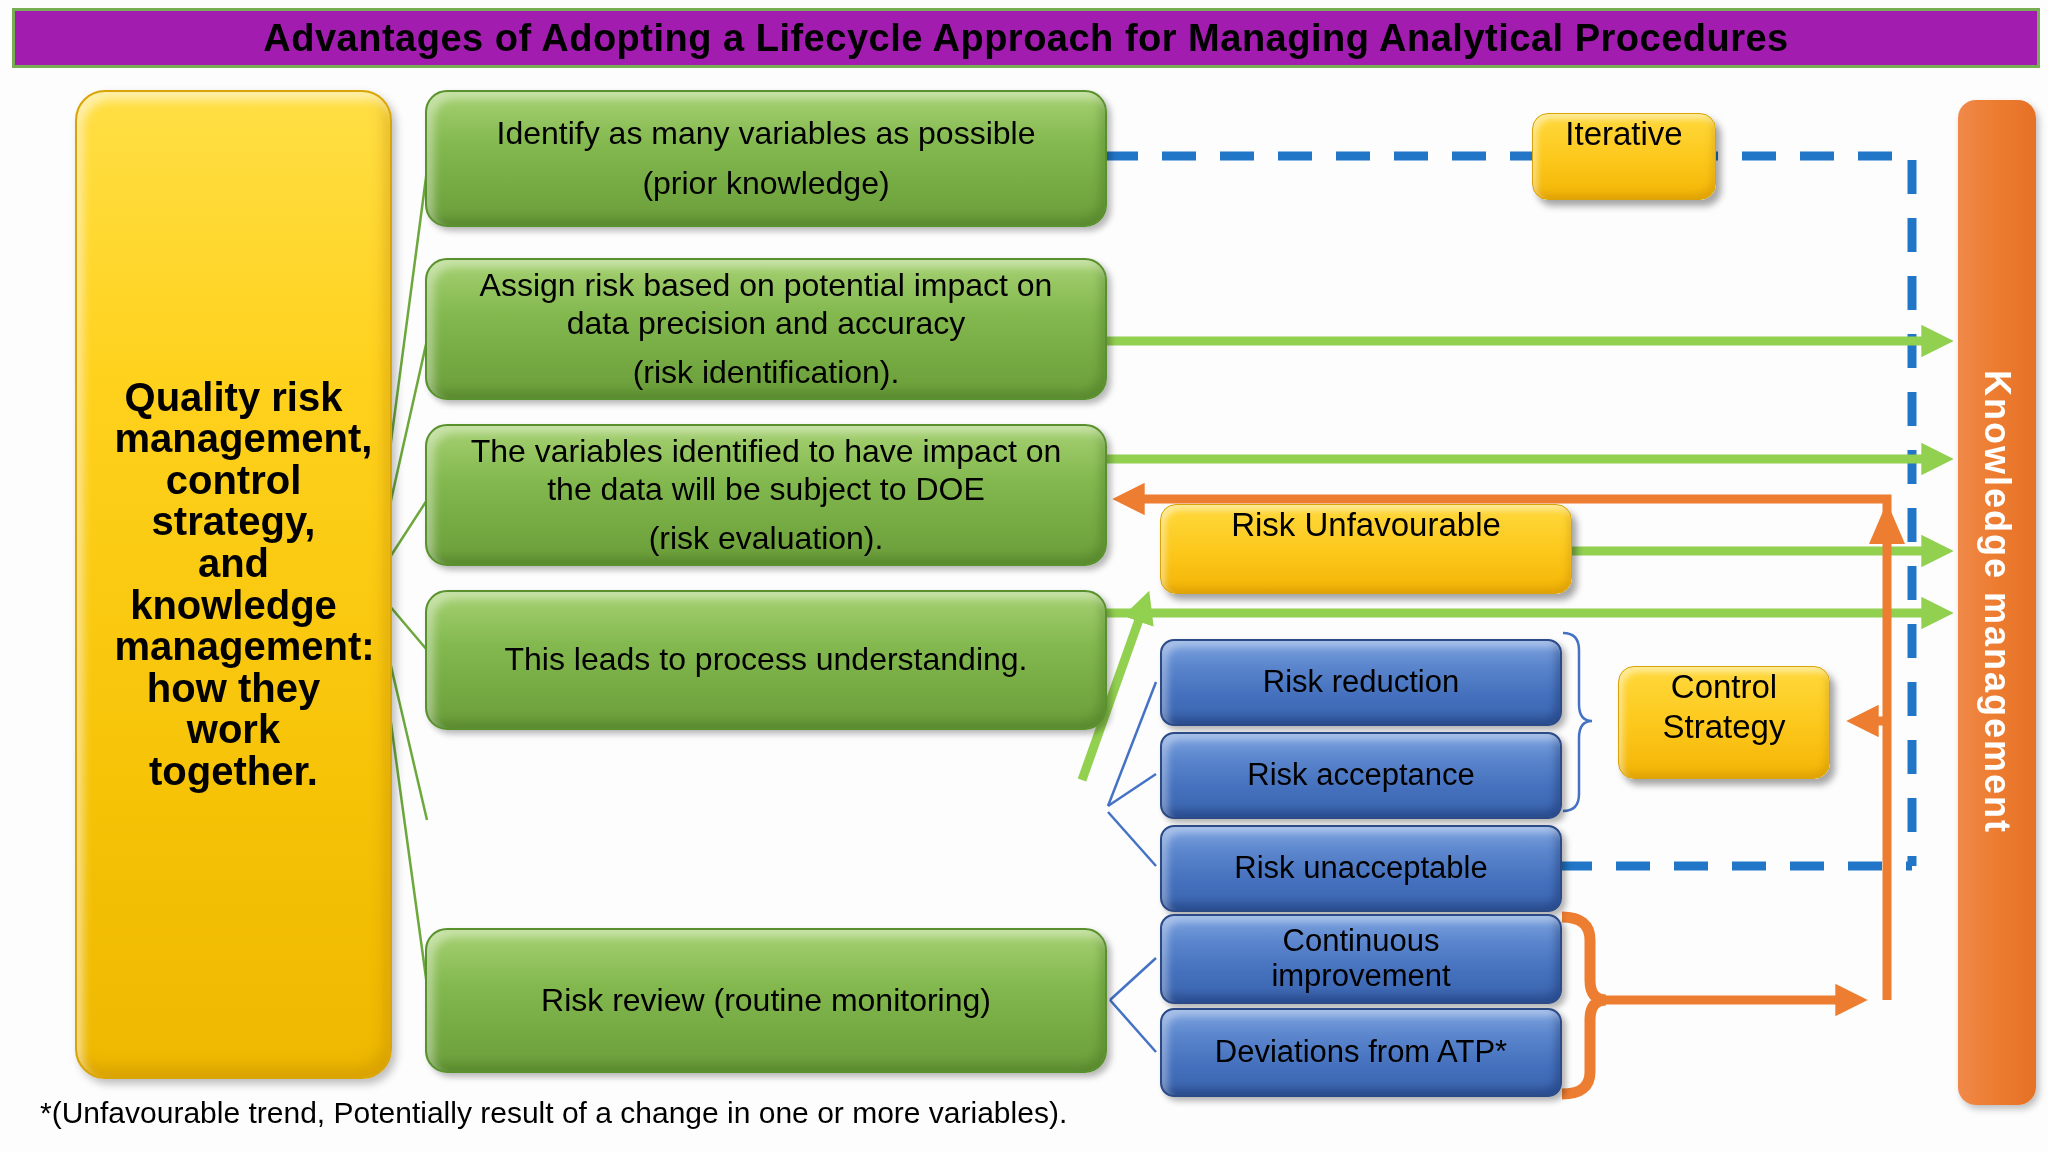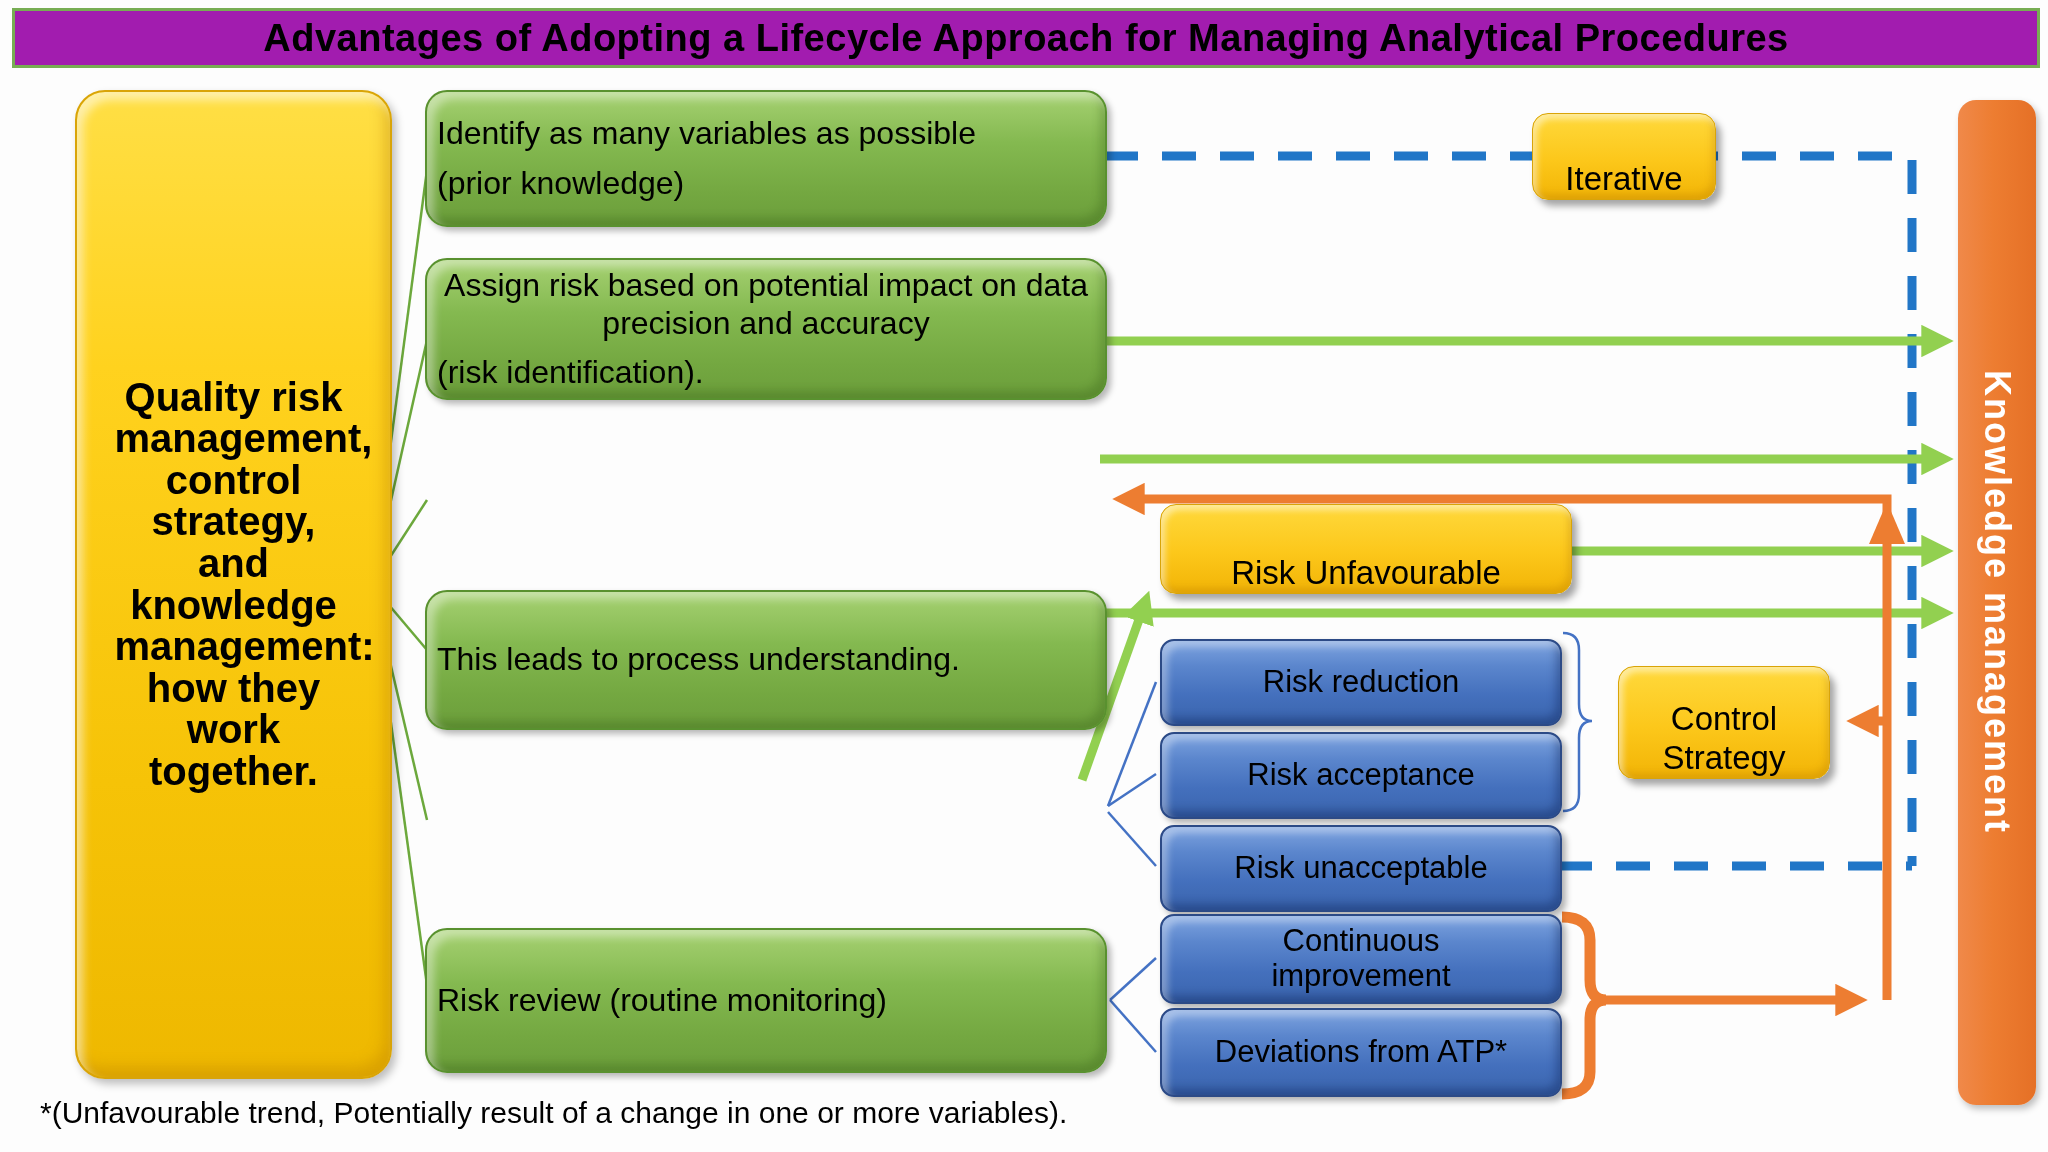--- a/index.html
+++ b/index.html
@@ -23,31 +23,31 @@
     box-shadow:inset 6px 8px 10px rgba(255,255,255,.55),inset -6px -10px 14px rgba(180,120,0,.35),4px 5px 8px rgba(0,0,0,.25);
     display:flex;align-items:center;justify-content:center;z-index:2;
   }
   .left-panel span{display:block;width:238px;text-align:center;font-size:40px;font-weight:bold;line-height:1.04;}
   
   .gbox{
     left:425px;width:682px;border-radius:22px;
     background:linear-gradient(180deg,#a6d172 0%,#84b950 38%,#74a841 75%,#6b9e3b 100%);
     border:2px solid #59912f;
     box-shadow:inset 7px 7px 8px rgba(255,255,255,.40),inset -5px -7px 9px rgba(40,80,10,.25),4px 4px 6px rgba(0,0,0,.28);
-    display:flex;flex-direction:column;align-items:flex-start;justify-content:center;
-    text-align:center;z-index:2;padding:0 10px;box-sizing:border-box;
+    display:flex;flex-direction:column;align-items:center;justify-content:center;
+    text-align:center;z-index:2;padding:0 18px;box-sizing:border-box;
   }
   .gbox .main{font-size:32px;line-height:1.18;}
   .gbox .sub{font-size:32px;margin-top:12px;}
   
   .ybox{
     background:linear-gradient(180deg,#ffd93c 0%,#fcc71a 55%,#f2b406 100%);
     border:1px solid #d9a408;border-radius:16px;
     box-shadow:inset 4px 5px 6px rgba(255,255,255,.5),inset -3px -5px 7px rgba(180,120,0,.3),5px 6px 7px rgba(0,0,0,.35);
-    display:flex;align-items:flex-end;justify-content:center;text-align:center;z-index:2;
+    display:flex;align-items:flex-start;justify-content:center;text-align:center;z-index:2;
   }
   .ybox span{font-size:33px;line-height:1.2;}
   
   .bbox{
     left:1160px;width:398px;border-radius:14px;
     background:linear-gradient(180deg,#7ea4e0 0%,#5b86cd 30%,#4470bd 65%,#3a64ad 100%);
     border:2px solid #2c4a86;
     box-shadow:inset 6px 6px 7px rgba(255,255,255,.35),inset -4px -6px 8px rgba(10,30,80,.35),4px 4px 6px rgba(0,0,0,.3);
     display:flex;align-items:center;justify-content:center;text-align:center;z-index:2;
   }
@@ -132,20 +132,24 @@
   </div>
 
   <div class="abs gbox" style="top:90px;height:137px;">
     <div class="main">Identify as many variables as possible</div>
     <div class="sub">(prior knowledge)</div>
   </div>
   <div class="abs gbox" style="top:258px;height:142px;">
     <div class="main">Assign risk based on potential impact on data precision and accuracy</div>
     <div class="sub">(risk identification).</div>
   </div>
+  <div class="abs gbox" style="top:424px;height:142px;">
+    <div class="main">The variables identified to have impact on the data will be subject to DOE</div>
+    <div class="sub">(risk evaluation).</div>
+  </div>
   <div class="abs gbox" style="top:590px;height:140px;">
     <div class="main">This leads to process understanding.</div>
   </div>
   <div class="abs gbox" style="top:928px;height:145px;">
     <div class="main">Risk review (routine monitoring)</div>
   </div>
 
   <div class="abs ybox" style="left:1532px;top:113px;width:182px;height:85px;">
     <span>Iterative</span>
   </div>

